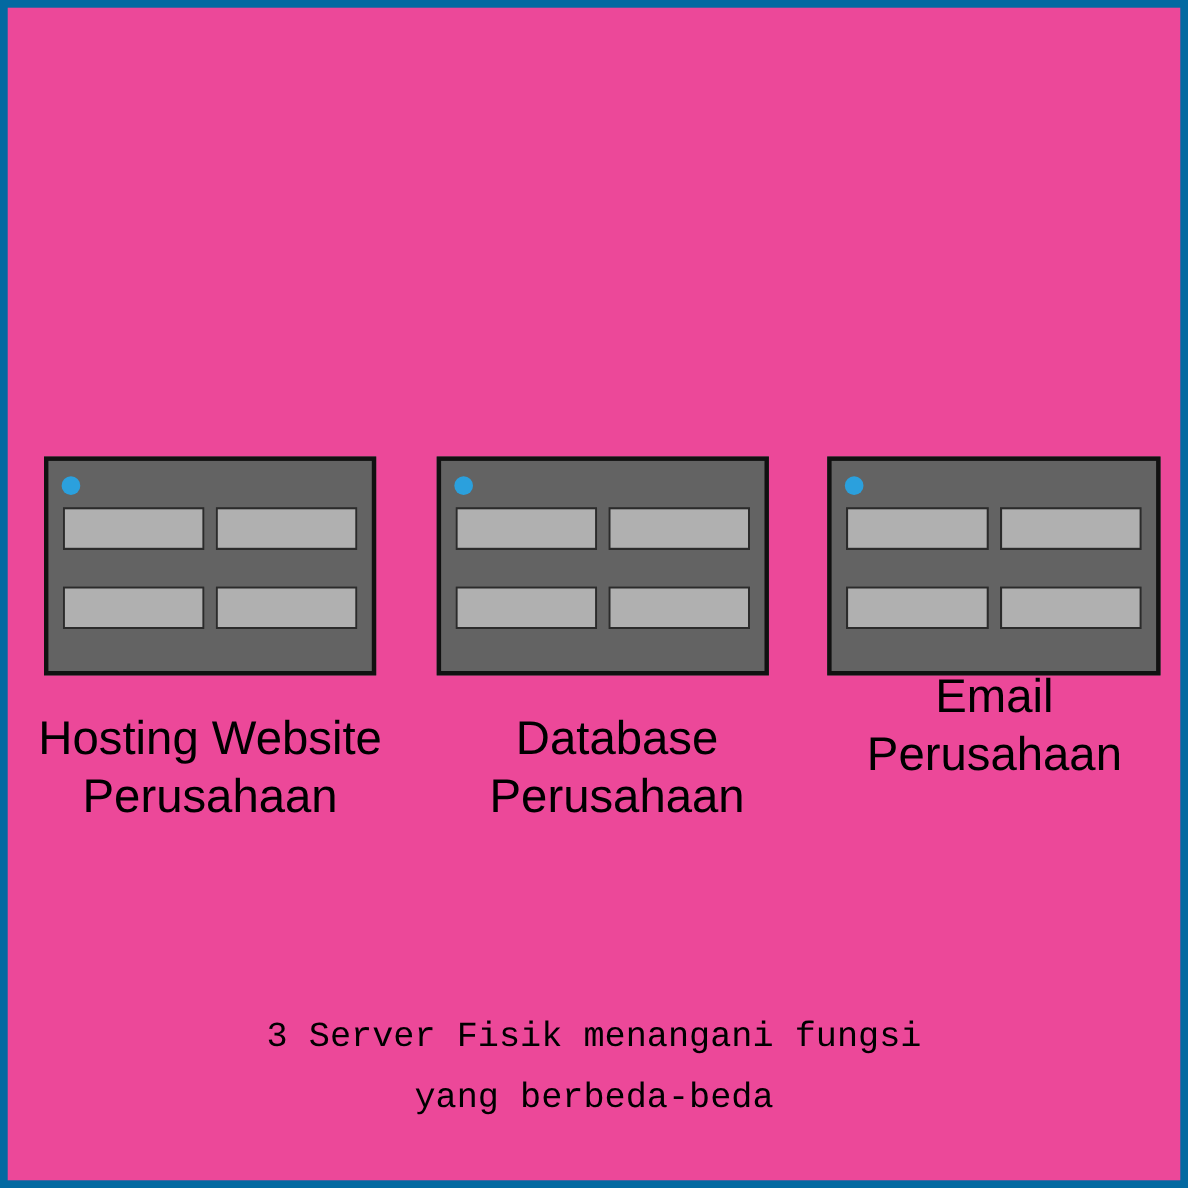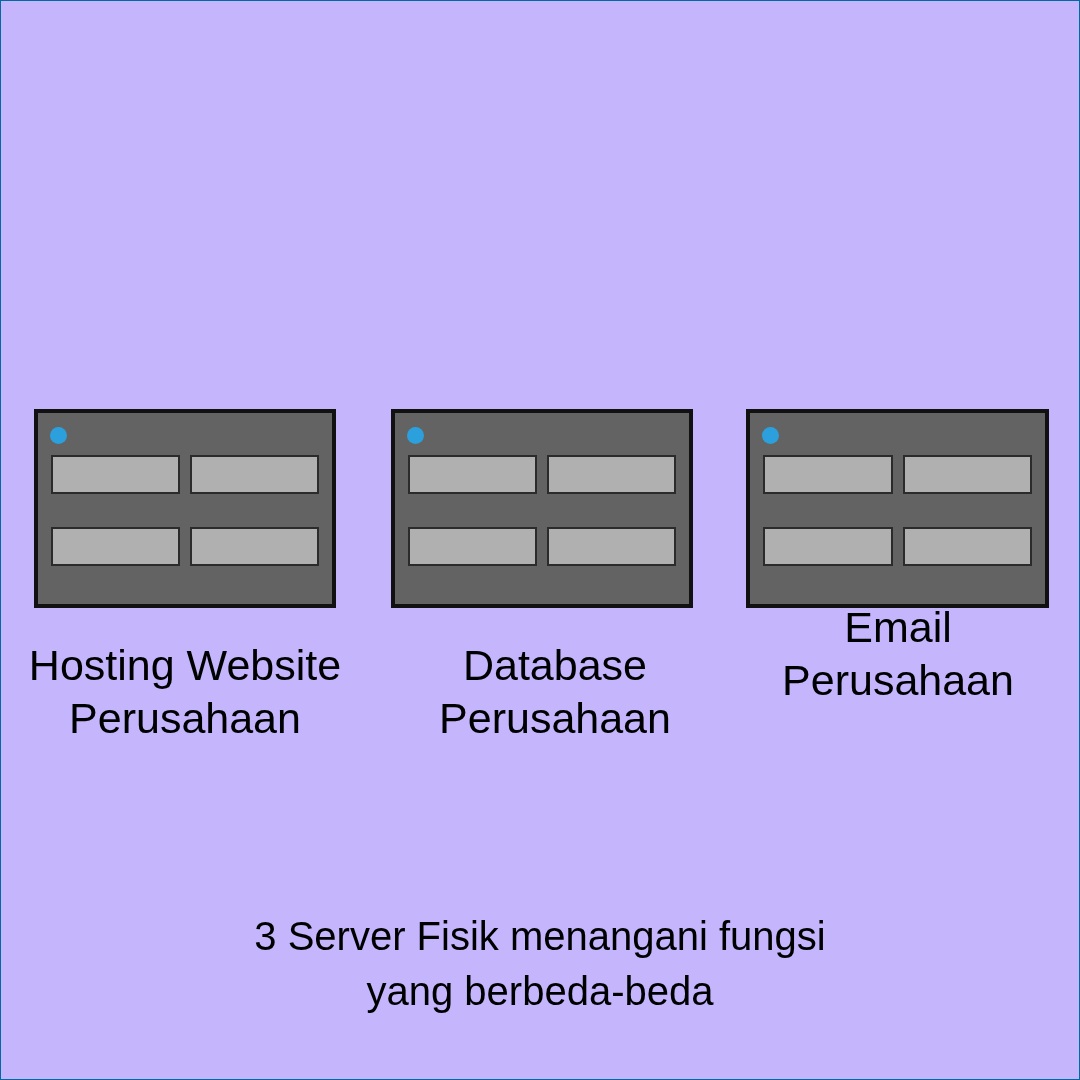--- a/index.html
+++ b/index.html
@@ -11,23 +11,23 @@
     width: 1080px;
     height: 1080px;
     overflow: hidden;
     font-family: "Liberation Sans", sans-serif;
   }
 
   #canvas {
     position: relative;
     width: 1080px;
     height: 1080px;
-    background: #c4b5fd;
+    background: #ec4899;
     box-sizing: border-box;
-    border: 1px solid #0369a1;
+    border: 7px solid #0369a1;
   }
 
   
   .server {
     position: absolute;
     box-sizing: border-box;
     background: #636363;
     border: 4px solid #111111;
   }
 
@@ -77,23 +77,23 @@
   }
 
   
   .bottom-caption {
     position: absolute;
     left: 0;
     right: 0;
     top: 908px;
     text-align: center;
     color: #000000;
-    font-size: 40px;
+    font-size: 32px;
     line-height: 55px;
-    font-family: Liberation Sans, sans-serif;
+    font-family: Liberation Mono, monospace;
     font-weight: 400;
     white-space: pre-line;
   }
 
   
   #server-0 { left: 33px;  top: 408px; width: 302px; height: 199px; }
   #server-1 { left: 390px; top: 408px; width: 302px; height: 199px; }
   #server-2 { left: 745px; top: 408px; width: 303px; height: 199px; }
 
   #label-0 { left: 14px;  top: 638px; width: 340px; }

